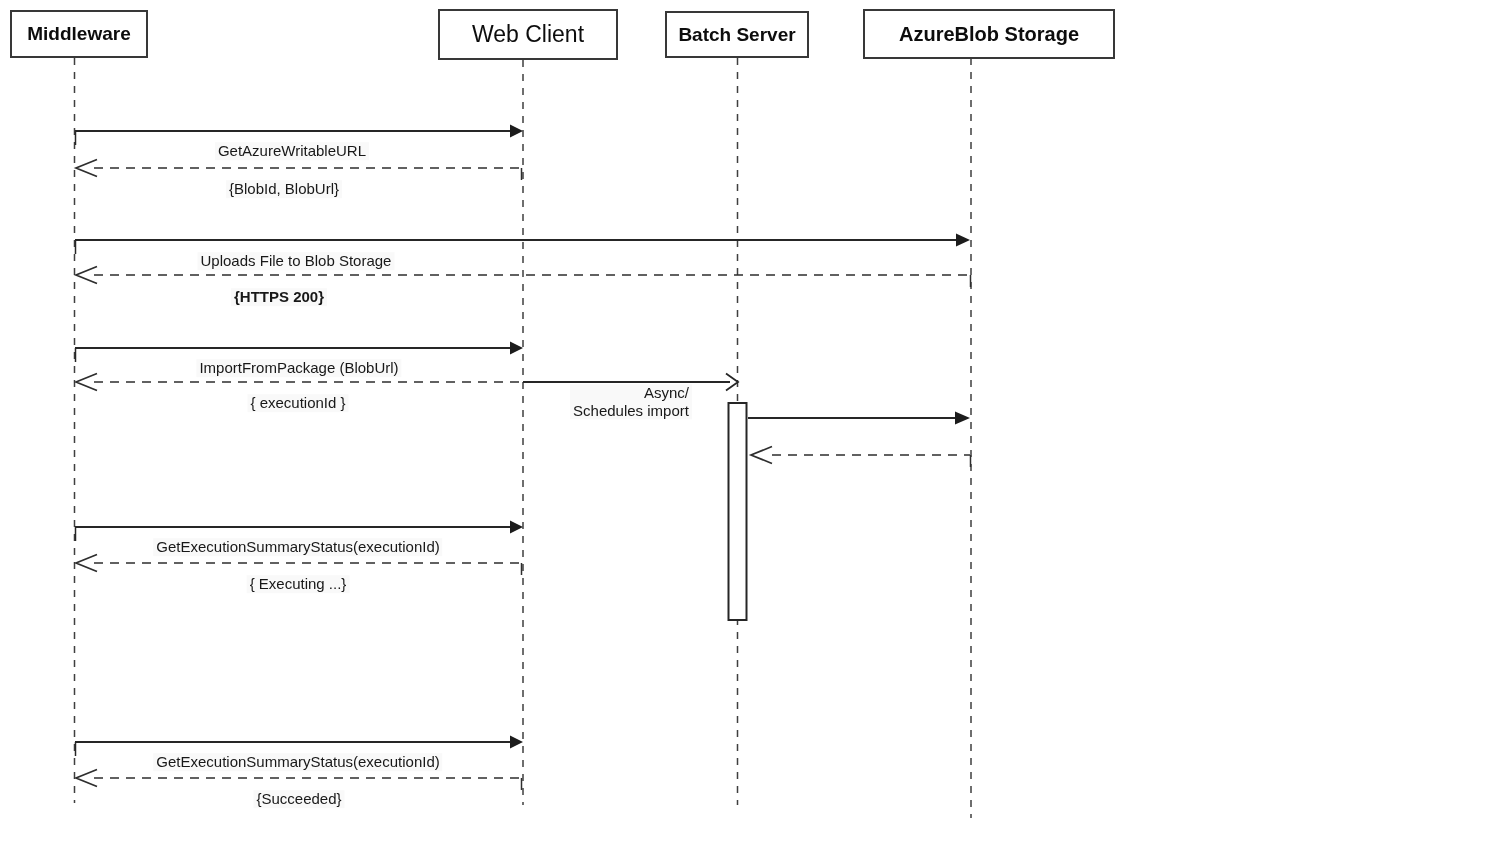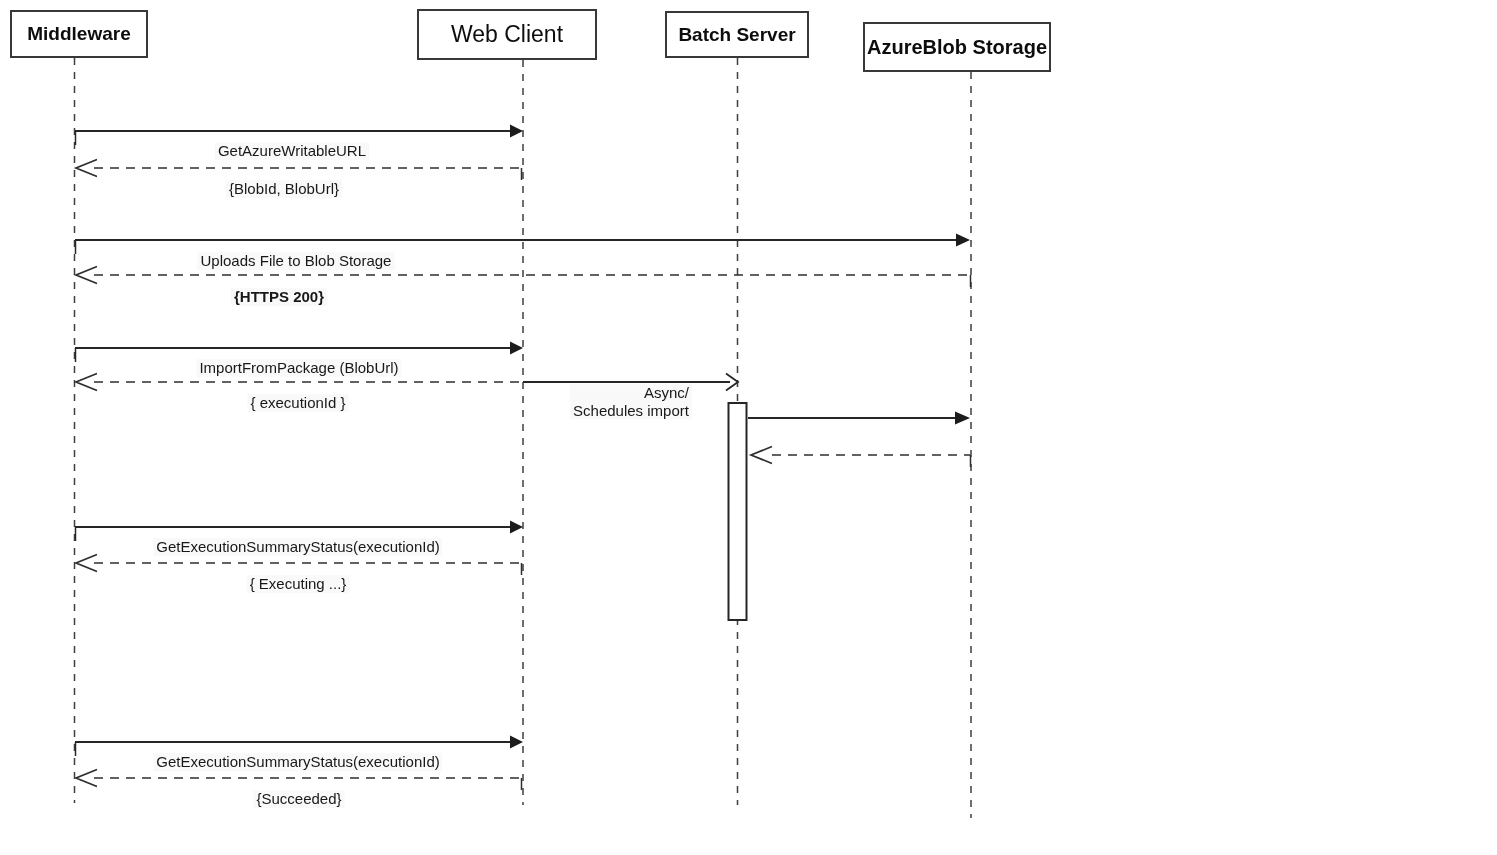--- a/index.html
+++ b/index.html
@@ -115,27 +115,27 @@
     <polygon points="510,735.5 523,742 510,748.5" fill="#1c1c1c"></polygon>
 
     <path d="M94 778 H521" stroke="#2e2e2e" stroke-width="1.7" stroke-dasharray="9 7" fill="none"></path>
     <path d="M97 769.5 L76 778 L97 786.5" stroke="#2e2e2e" stroke-width="1.7" fill="none"></path>
     <path d="M521.5 778 V790" stroke="#2e2e2e" stroke-width="1.5" fill="none"></path>
   </svg>
 
   <div class="participant bold" style="left:10px;  top:10px; width:138px; height:48px;">
     <span>Middleware</span>
   </div>
-  <div class="participant big" style="left:417px; top:9px;  width:180px; height:51px;">
+  <div class="participant big" style="left:438px; top:9px;  width:180px; height:51px;">
     <span>Web Client</span>
   </div>
   <div class="participant bold" style="left:665px; top:11px; width:144px; height:47px;">
     <span>Batch Server</span>
   </div>
-  <div class="participant wide" style="left:863px; top:22px;  width:188px; height:50px;">
+  <div class="participant wide" style="left:863px; top:9px;  width:252px; height:50px;">
     <span>AzureBlob Storage</span>
   </div>
 
   <div class="msg-label" style="left:292px; top:131px;">GetAzureWritableURL</div>
   <div class="msg-label" style="left:284px; top:169px;">{BlobId, BlobUrl}</div>
   <div class="msg-label" style="left:296px; top:241px;">Uploads File to Blob Storage</div>
   <div class="msg-label" style="left:279px; top:277px;font-weight:bold;">{HTTPS 200}</div>
   <div class="msg-label" style="left:299px; top:348px;">ImportFromPackage (BlobUrl)</div>
   <div class="msg-label" style="left:298px; top:383px;">{ executionId }</div>
   <div class="msg-label multiline" style="left:631px; top:382px;">Async/

